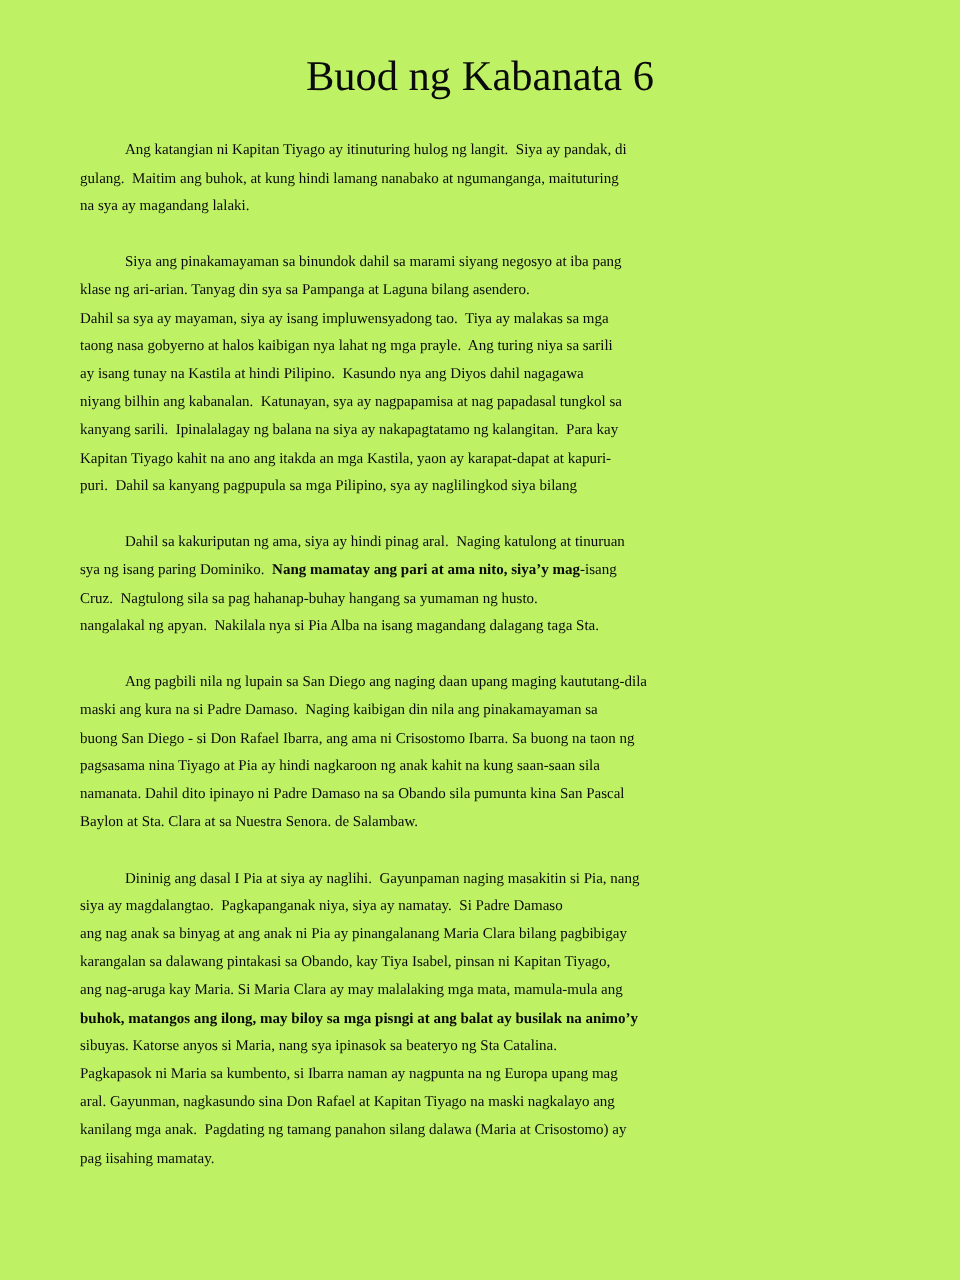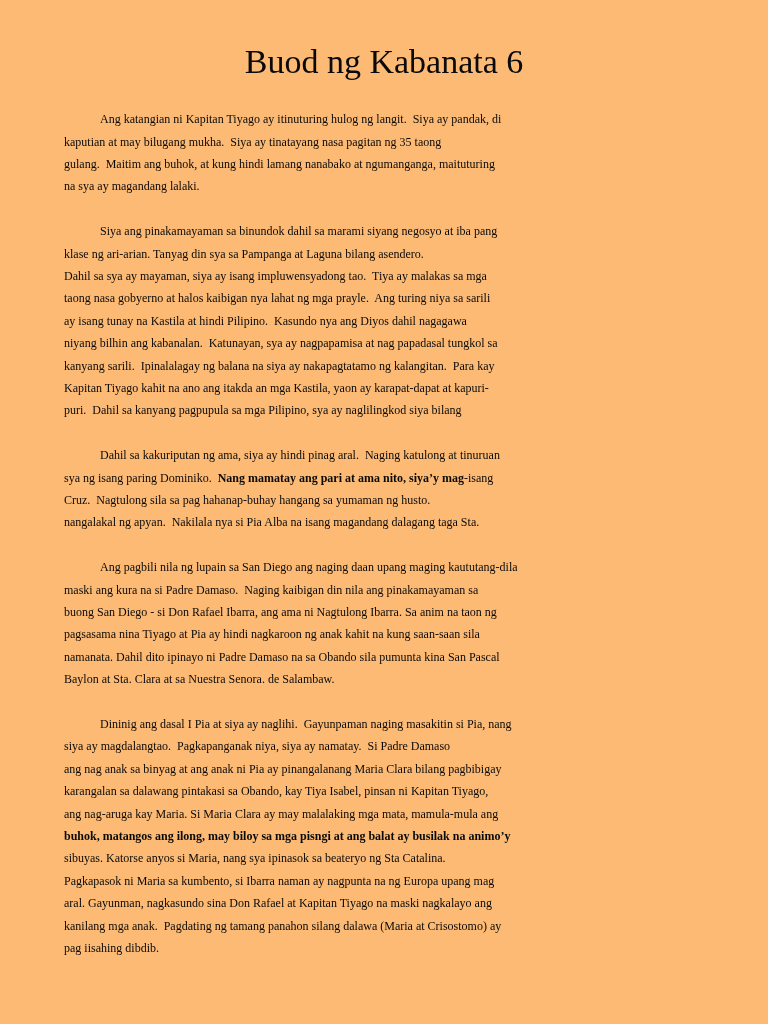--- a/index.html
+++ b/index.html
@@ -4,21 +4,21 @@
 <style>
   html, body {
     margin: 0;
     padding: 0;
     background: #ffffff;
   }
   .page {
     position: relative;
     width: 768px;
     height: 1024px;
-    background: #fdba74;
+    background: #bef264;
     overflow: hidden;
     font-family: "Liberation Serif", serif;
     color: #0a0a0a;
   }
   .title {
     margin: 42px 0 0 0;
     font-size: 34px;
     font-weight: normal;
     text-align: center;
     line-height: 1.15;
@@ -43,21 +43,20 @@
   }
 </style>
 </head>
 <body>
 
 <div class="page">
   <h1 class="title">Buod ng Kabanata 6</h1>
   <div class="content">
       <div class="para">
         <div class="line"><span class="seg">Ang katangian ni Kapitan Tiyago ay itinuturing hulog ng langit.  Siya ay pandak, di</span></div>
-        <div class="line"><span class="seg">kaputian at may bilugang mukha.  Siya ay tinatayang nasa pagitan ng 35 taong</span></div>
         <div class="line"><span class="seg">gulang.  Maitim ang buhok, at kung hindi lamang nanabako at ngumanganga, maituturing</span></div>
         <div class="line"><span class="seg">na sya ay magandang lalaki.</span></div>
       </div>
       <div class="para">
         <div class="line"><span class="seg">Siya ang pinakamayaman sa binundok dahil sa marami siyang negosyo at iba pang</span></div>
         <div class="line"><span class="seg">klase ng ari-arian. Tanyag din sya sa Pampanga at Laguna bilang asendero.</span></div>
         <div class="line"><span class="seg">Dahil sa sya ay mayaman, siya ay isang impluwensyadong tao.  Tiya ay malakas sa mga</span></div>
         <div class="line"><span class="seg">taong nasa gobyerno at halos kaibigan nya lahat ng mga prayle.  Ang turing niya sa sarili</span></div>
         <div class="line"><span class="seg">ay isang tunay na Kastila at hindi Pilipino.  Kasundo nya ang Diyos dahil nagagawa</span></div>
         <div class="line"><span class="seg">niyang bilhin ang kabanalan.  Katunayan, sya ay nagpapamisa at nag papadasal tungkol sa</span></div>
@@ -67,32 +66,32 @@
       </div>
       <div class="para">
         <div class="line"><span class="seg">Dahil sa kakuriputan ng ama, siya ay hindi pinag aral.  Naging katulong at tinuruan</span></div>
         <div class="line"><span class="seg">sya ng isang paring Dominiko.  </span><span class="seg bold">Nang mamatay ang pari at ama nito, siya’y mag</span><span class="seg">-isang</span></div>
         <div class="line"><span class="seg">Cruz.  Nagtulong sila sa pag hahanap-buhay hangang sa yumaman ng husto.</span></div>
         <div class="line"><span class="seg">nangalakal ng apyan.  Nakilala nya si Pia Alba na isang magandang dalagang taga Sta.</span></div>
       </div>
       <div class="para">
         <div class="line"><span class="seg">Ang pagbili nila ng lupain sa San Diego ang naging daan upang maging kaututang-dila</span></div>
         <div class="line"><span class="seg">maski ang kura na si Padre Damaso.  Naging kaibigan din nila ang pinakamayaman sa</span></div>
-        <div class="line"><span class="seg">buong San Diego - si Don Rafael Ibarra, ang ama ni Nagtulong Ibarra. Sa anim na taon ng</span></div>
+        <div class="line"><span class="seg">buong San Diego - si Don Rafael Ibarra, ang ama ni Crisostomo Ibarra. Sa buong na taon ng</span></div>
         <div class="line"><span class="seg">pagsasama nina Tiyago at Pia ay hindi nagkaroon ng anak kahit na kung saan-saan sila</span></div>
         <div class="line"><span class="seg">namanata. Dahil dito ipinayo ni Padre Damaso na sa Obando sila pumunta kina San Pascal</span></div>
         <div class="line"><span class="seg">Baylon at Sta. Clara at sa Nuestra Senora. de Salambaw.</span></div>
       </div>
       <div class="para">
         <div class="line"><span class="seg">Dininig ang dasal I Pia at siya ay naglihi.  Gayunpaman naging masakitin si Pia, nang</span></div>
         <div class="line"><span class="seg">siya ay magdalangtao.  Pagkapanganak niya, siya ay namatay.  Si Padre Damaso</span></div>
         <div class="line"><span class="seg">ang nag anak sa binyag at ang anak ni Pia ay pinangalanang Maria Clara bilang pagbibigay</span></div>
         <div class="line"><span class="seg">karangalan sa dalawang pintakasi sa Obando, kay Tiya Isabel, pinsan ni Kapitan Tiyago,</span></div>
         <div class="line"><span class="seg">ang nag-aruga kay Maria. Si Maria Clara ay may malalaking mga mata, mamula-mula ang</span></div>
         <div class="line"><span class="seg bold">buhok, matangos ang ilong, may biloy sa mga pisngi at ang balat ay busilak na animo’y</span></div>
         <div class="line"><span class="seg">sibuyas. Katorse anyos si Maria, nang sya ipinasok sa beateryo ng Sta Catalina.</span></div>
         <div class="line"><span class="seg">Pagkapasok ni Maria sa kumbento, si Ibarra naman ay nagpunta na ng Europa upang mag</span></div>
         <div class="line"><span class="seg">aral. Gayunman, nagkasundo sina Don Rafael at Kapitan Tiyago na maski nagkalayo ang</span></div>
         <div class="line"><span class="seg">kanilang mga anak.  Pagdating ng tamang panahon silang dalawa (Maria at Crisostomo) ay</span></div>
-        <div class="line"><span class="seg">pag iisahing dibdib.</span></div>
+        <div class="line"><span class="seg">pag iisahing mamatay.</span></div>
       </div>
     </div>
 </div>
 
 </body></html>

